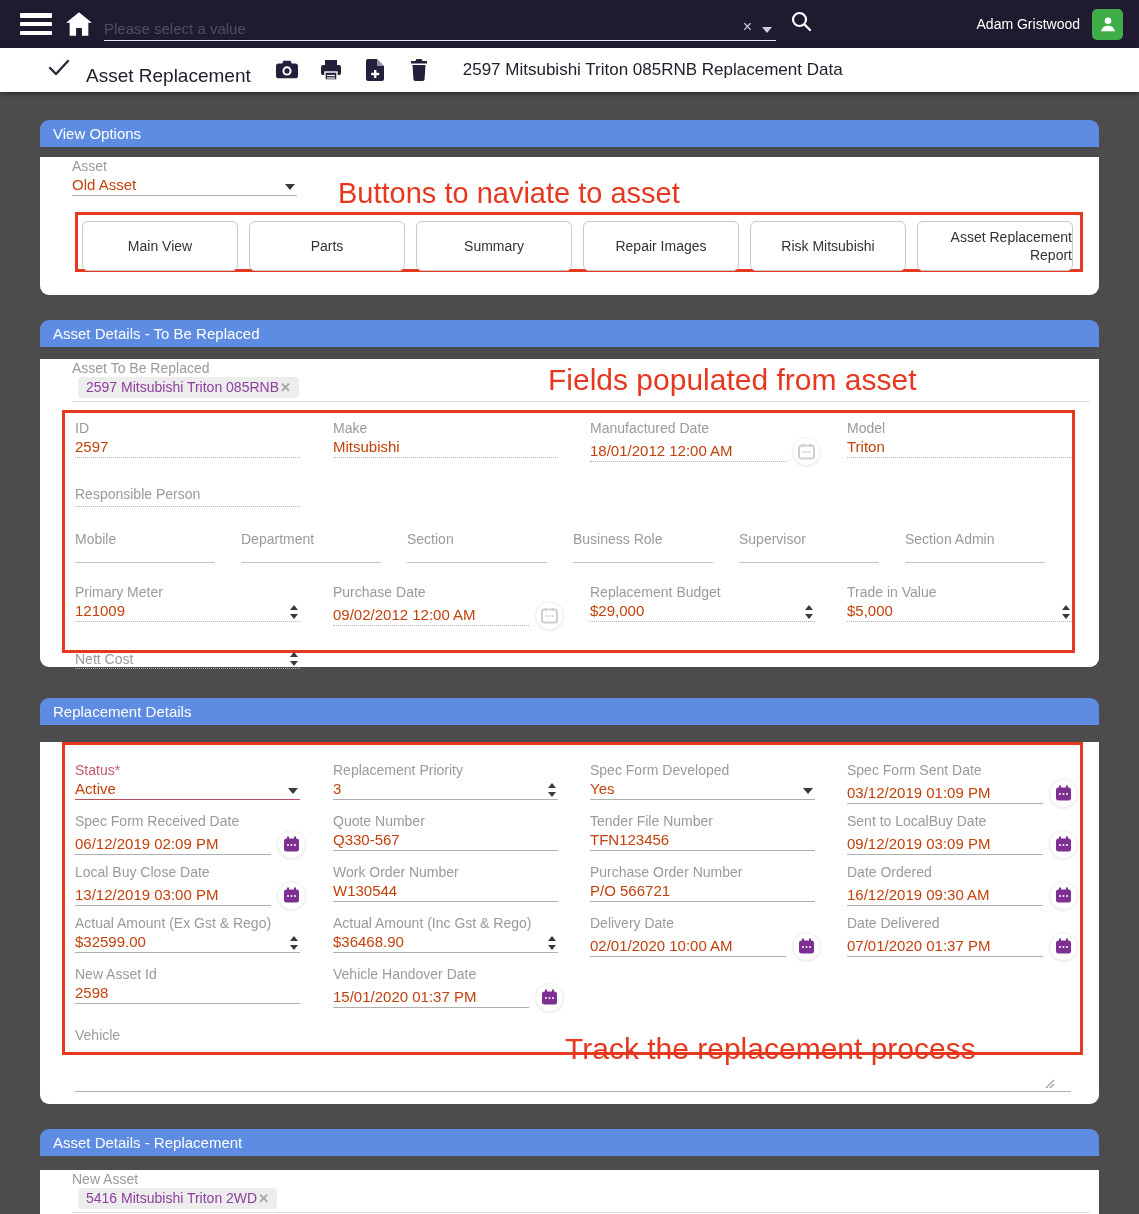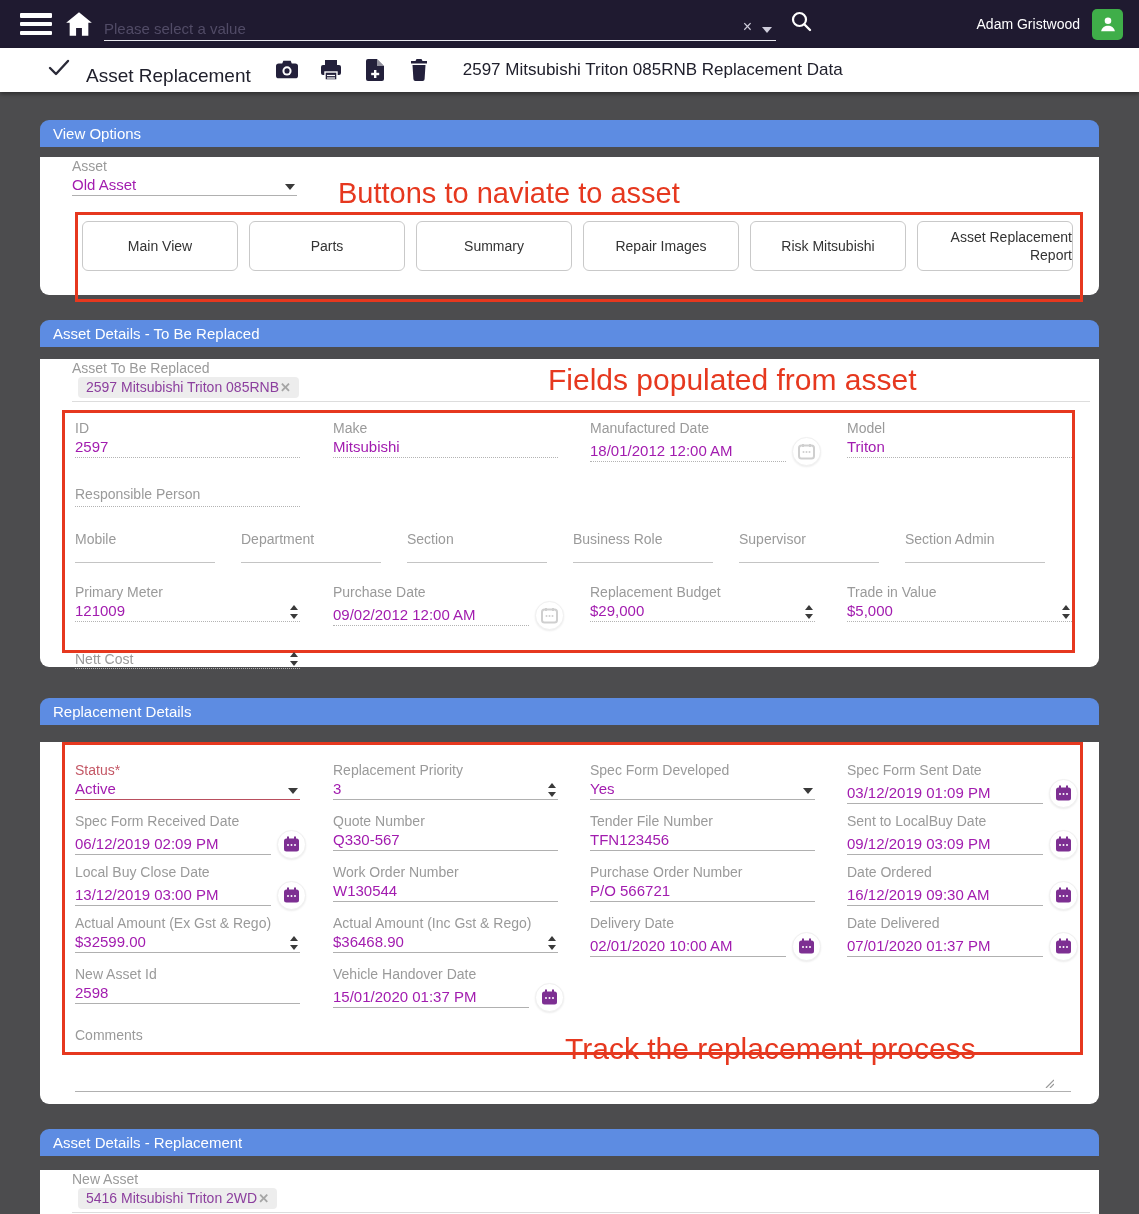--- a/index.html
+++ b/index.html
@@ -45,34 +45,34 @@
   .redbox { border:3px solid #e6381f; }
 
   
   .f-label { font-size:14px; color:#9a9a9a; line-height:18px; white-space:nowrap; }
   .f-label.rose { color:#c45866; }
   .f-wrap { display:flex; align-items:flex-end; }
   .f-row { display:flex; align-items:flex-end; justify-content:space-between; width:225px; height:21px; border-bottom:1px dotted #b3b3b3; }
   .f-row.solid { border-bottom-style:solid; border-bottom-color:#b0b0b0; }
   .f-row.rose-line { border-bottom-style:solid; border-bottom-color:#b94f5e; }
   .f-row.w-date { width:196px; }
-  .f-value { font-size:15px; color:#a21caf; line-height:20px; white-space:nowrap; }
+  .f-value { font-size:15px; color:#c2410c; line-height:20px; white-space:nowrap; }
   .dd-caret { width:0; height:0; border-left:5px solid transparent; border-right:5px solid transparent; border-top:6px solid #3a3a3a; margin:0 2px 5px 0; cursor:pointer; }
   .stepper { display:flex; flex-direction:column; gap:4px; margin:0 2px 2px 0; cursor:pointer; }
   .stepper i { display:block; width:0; height:0; border-left:4px solid transparent; border-right:4px solid transparent; }
   .stepper .up { border-bottom:5px solid #3a3a3a; }
   .stepper .dn { border-top:5px solid #3a3a3a; }
   .cal-btn { width:29px; height:29px; border-radius:50%; border:1px solid #f0f0f0; display:flex; align-items:center; justify-content:center; margin:0 0 -4px 6px; cursor:pointer; background:#fff; box-shadow:0 1px 2px rgba(0,0,0,.08); }
 
   .grid4 { display:grid; grid-template-columns:258px 257px 257px 256px; }
   .grid6 { display:grid; grid-template-columns:166px 166px 166px 166px 166px 166px; }
 
   
   .p1 .asset-field { margin:10px 0 0 32px; width:225px; }
-  .p1 .redbox { margin:16px 16px 0 35px; height:90px; display:flex; gap:11px; padding:6px 0 0 4px; }
+  .p1 .redbox { margin:16px 16px 0 35px; height:60px; display:flex; gap:11px; padding:6px 0 0 4px; }
   .navbtn { width:156px; height:50px; background:#fff; border:1px solid #c9c9c9; border-radius:6px; font-size:14px; color:#333; font-family:"Liberation Sans",sans-serif; cursor:pointer; }
   .navbtn.two-line { text-align:right; padding-left:10px; line-height:18px; }
 
   
   .chip-block { margin:12px 9px 0 32px; border-bottom:1px solid #ddd; padding-bottom:3px; }
   .chip { display:inline-flex; align-items:flex-end; gap:1px; background:#ededed; border-radius:4px; padding:2px 8px 3px 8px; margin-left:6px; font-size:14px; color:#8c3f9e; cursor:pointer; }
   .chip-x { color:#a5a5a5; font-size:13px; font-weight:bold; }
 
   
   .p2 .redbox { margin:8px 24px 0 22px; height:243px; padding:6px 0 0 10px; }
@@ -578,21 +578,21 @@
                     <circle cx="12" cy="9" r="1" fill="#fff"></circle>
                   </svg>
               </span>
             </div>
           </div>
           <div></div>
             <div></div>
         </div>
 
         <div class="comments">
-          <div class="f-label">Comments</div>
+          <div class="f-label">Vehicle</div>
           <textarea class="comments-area" style=""></textarea>
           <span class="resize-handle">
             <svg width="10" height="10" viewBox="0 0 10 10">
                 <line x1="2" y1="10" x2="10" y2="2" stroke="#9a9a9a" stroke-width="1.2"></line>
                 <line x1="6" y1="10" x2="10" y2="6" stroke="#9a9a9a" stroke-width="1.2"></line>
               </svg>
           </span>
         </div>
 
       </div>

